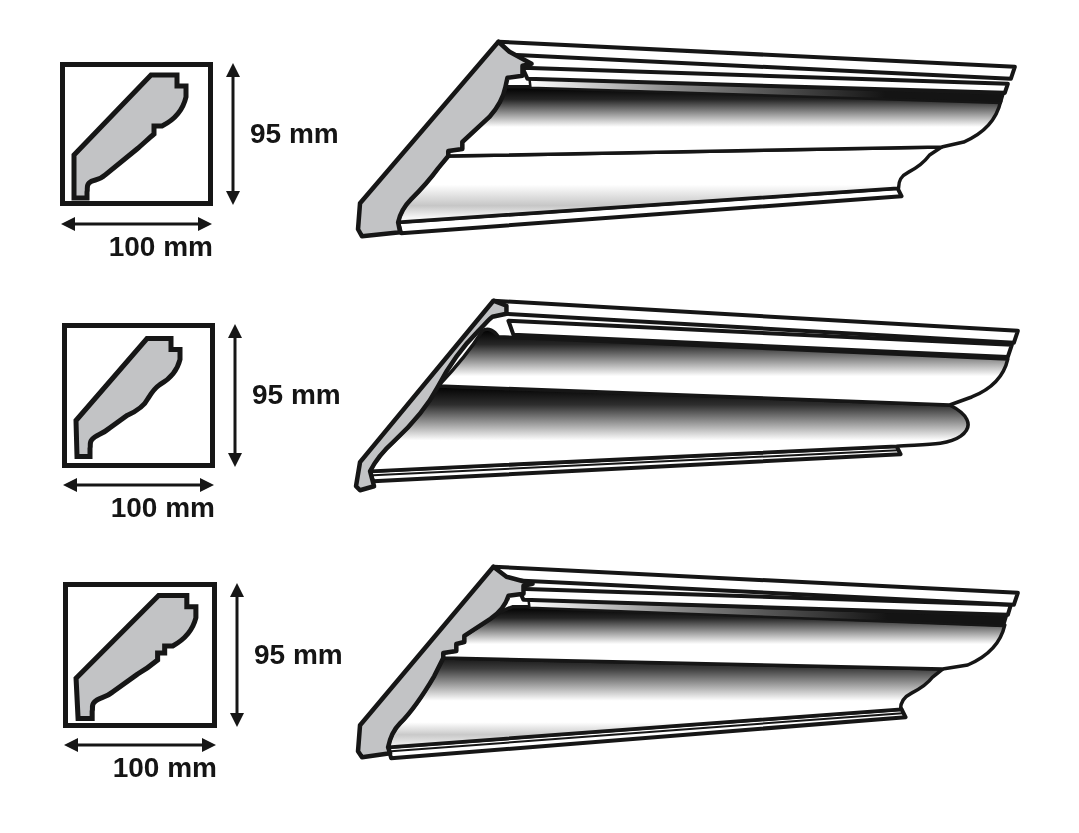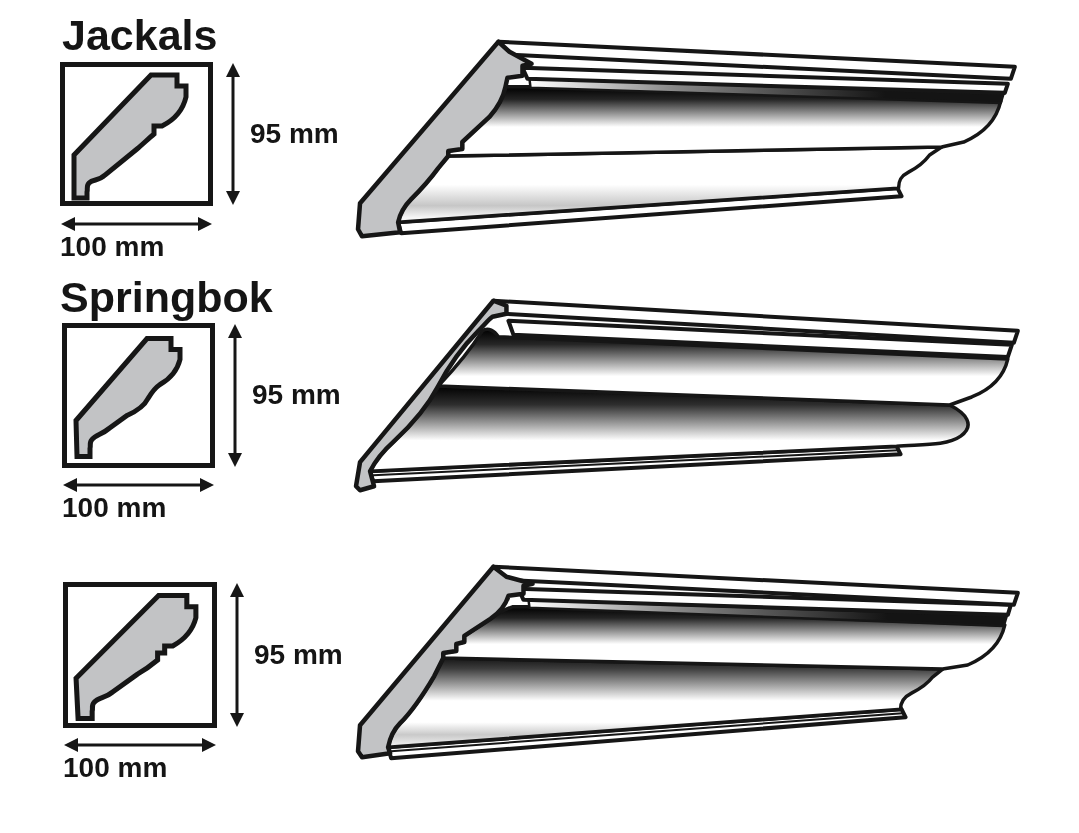--- a/index.html
+++ b/index.html
@@ -12,33 +12,32 @@
     color:#151515;white-space:nowrap;line-height:1;
   }
   .profile-box{
     position:absolute;border:5px solid #161616;background:#fff;box-sizing:border-box;
   }
   .profile-box svg{display:block;width:100%;height:100%;}
   .dim-label{
     position:absolute;font-size:28px;font-weight:700;color:#151515;
     white-space:nowrap;line-height:1;
   }
-  .w-label{text-align:left;}
+  .w-label{text-align:right;}
   .arrow{position:absolute;}
   .arrow line{stroke:#161616;stroke-width:3;}
   .arrow polygon{fill:#161616;}
   .render{position:absolute;}
   .render path{stroke-linejoin:round;}
 </style>
 </head>
 <body>
 
 <div class="canvas">
 
-  <div class="section-title" style="left:62px;top:14px;">Jackals</div>
 
   <div class="profile-box" style="left:60px;top:62px;width:153px;height:144px;">
     <svg viewBox="0 0 143 134">
       <path d="M9 88 L86 8 L112 8 L112 19 L121 19 L121 30 C118 43 109 53 97 59 L89 59 L89 67 C83 72 78 77 72 82 L40 108 C34 114 28 112 24 116 C21 119 23 122 22 125 L22 131 L9 131 Z" fill="#c2c3c5" stroke="#161616" stroke-width="5"></path>
     </svg>
   </div>
 
   <svg class="arrow" style="left:222px;top:62px;" width="22" height="144">
     <line x1="11" y1="13" x2="11" y2="131"></line>
     <polygon points="11,1 4,15 18,15"></polygon>
@@ -75,21 +74,20 @@
     </defs>
     <path d="M50 205 L548 171 L552 179 L53 216 Z" fill="#ffffff" stroke="#161616" stroke-width="4"></path>
     <path d="M100 139 L592 130 L580 138 C574 146 567 151 559 155 C551 159 549 164 549 171 L548 171 L50 205 C52 196 57 188 63 182 C72 173 82 162 90 151 Z" fill="url(#shJ)" stroke="#161616" stroke-width="3.5"></path>
     <path d="M180 70 L651 84 C647 102 635 116 614 125 L592 130 L100 139 L100 134 L114 132 L114 125 L141 100 C149 91 155 80 157 70 Z" fill="url(#cvJ)" stroke="#161616" stroke-width="3.5"></path>
     <path d="M181 62 L654 76 L651 86 L182 71 Z" fill="url(#wgJ)" stroke="#161616" stroke-width="2.5"></path>
     <path d="M174 51 L658 67 L655 76 L179 62 Z" fill="#ffffff" stroke="#161616" stroke-width="4"></path>
     <path d="M150 25 L665 50 L661 62 L163 38 Z" fill="#ffffff" stroke="#161616" stroke-width="4"></path>
     <path d="M150 25 L12 186 L10 212 L14 219 L52 215 L50 205 C52 196 57 188 63 182 C72 173 82 162 90 151 L100 139 L100 134 L114 132 L114 125 L141 100 C149 91 155 80 157 70 L159 61 L174 59 L174 49 L183 47 L161 35 Z" fill="#c2c3c5" stroke="#161616" stroke-width="4.5"></path>
   </svg>
 
-  <div class="section-title" style="left:60px;top:276px;">Springbok</div>
 
   <div class="profile-box" style="left:62px;top:323px;width:153px;height:145px;">
     <svg viewBox="0 0 143 134">
       <path d="M9 92 L80 10 L104 10 L104 21 L113 21 L113 31 C110 43 102 51 93 56 C87 60 84 65 81 70 C77 78 69 83 60 87 L42 100 C35 106 29 106 25 111 C22 114 24 117 23 120 L23 128 L10 128 Z" fill="#c2c3c5" stroke="#161616" stroke-width="5"></path>
     </svg>
   </div>
 
   <svg class="arrow" style="left:224px;top:323px;" width="22" height="145">
     <line x1="11" y1="13" x2="11" y2="132"></line>
     <polygon points="11,1 4,15 18,15"></polygon>

